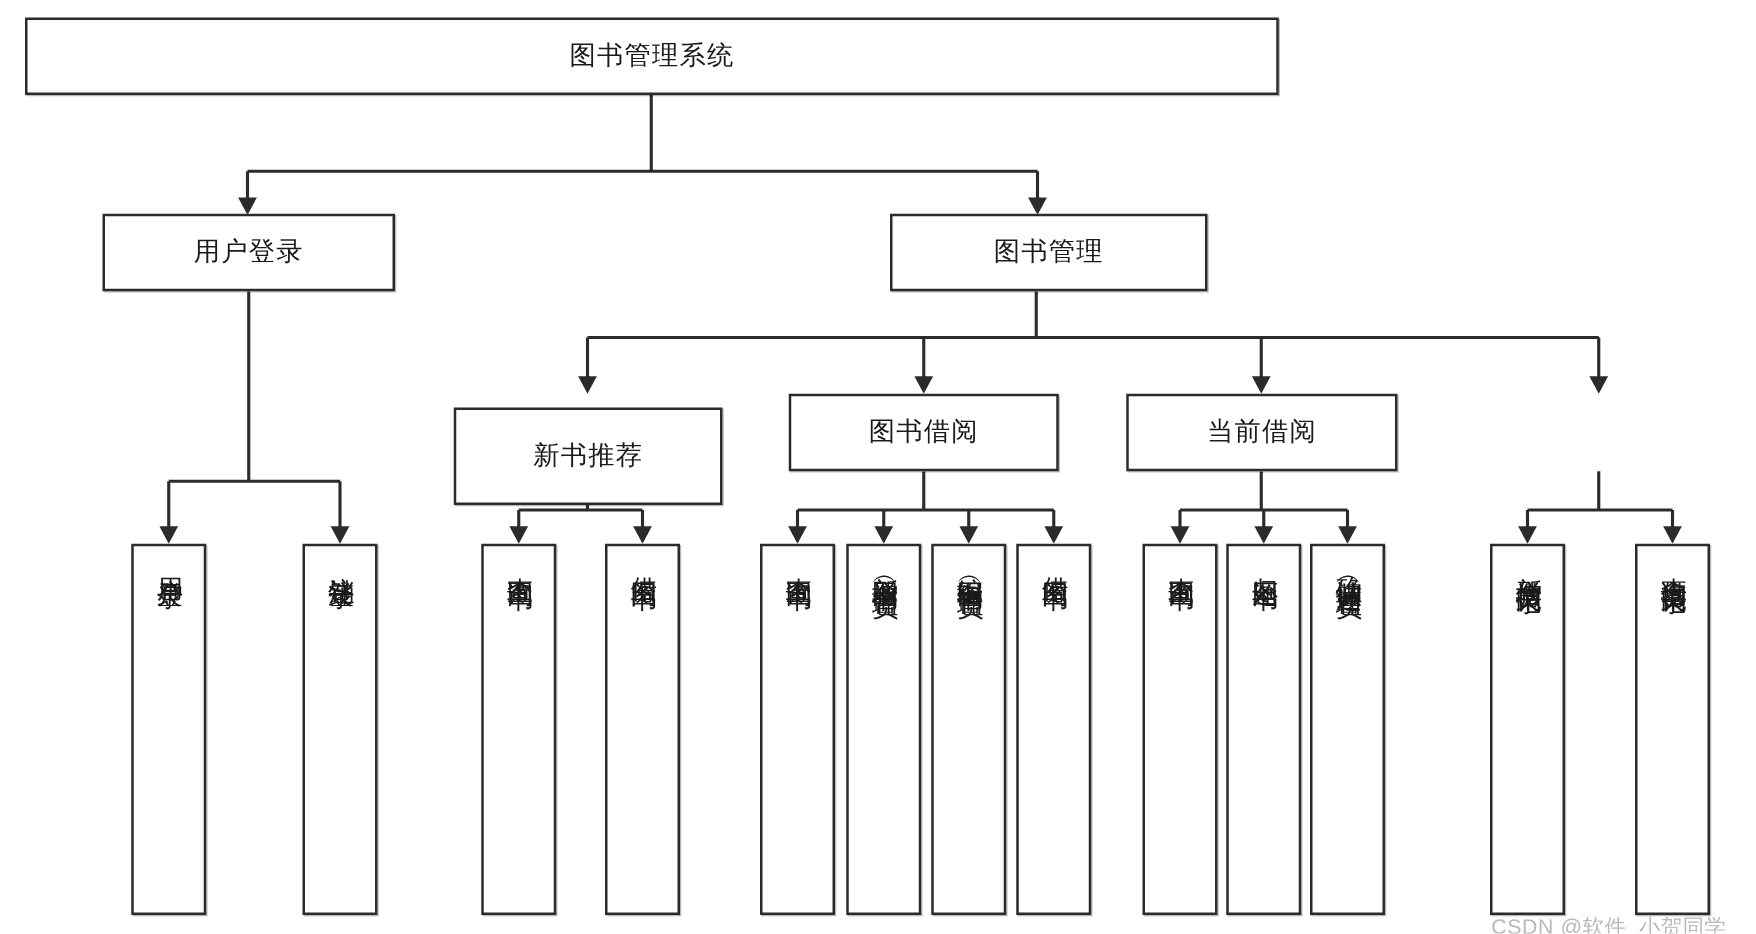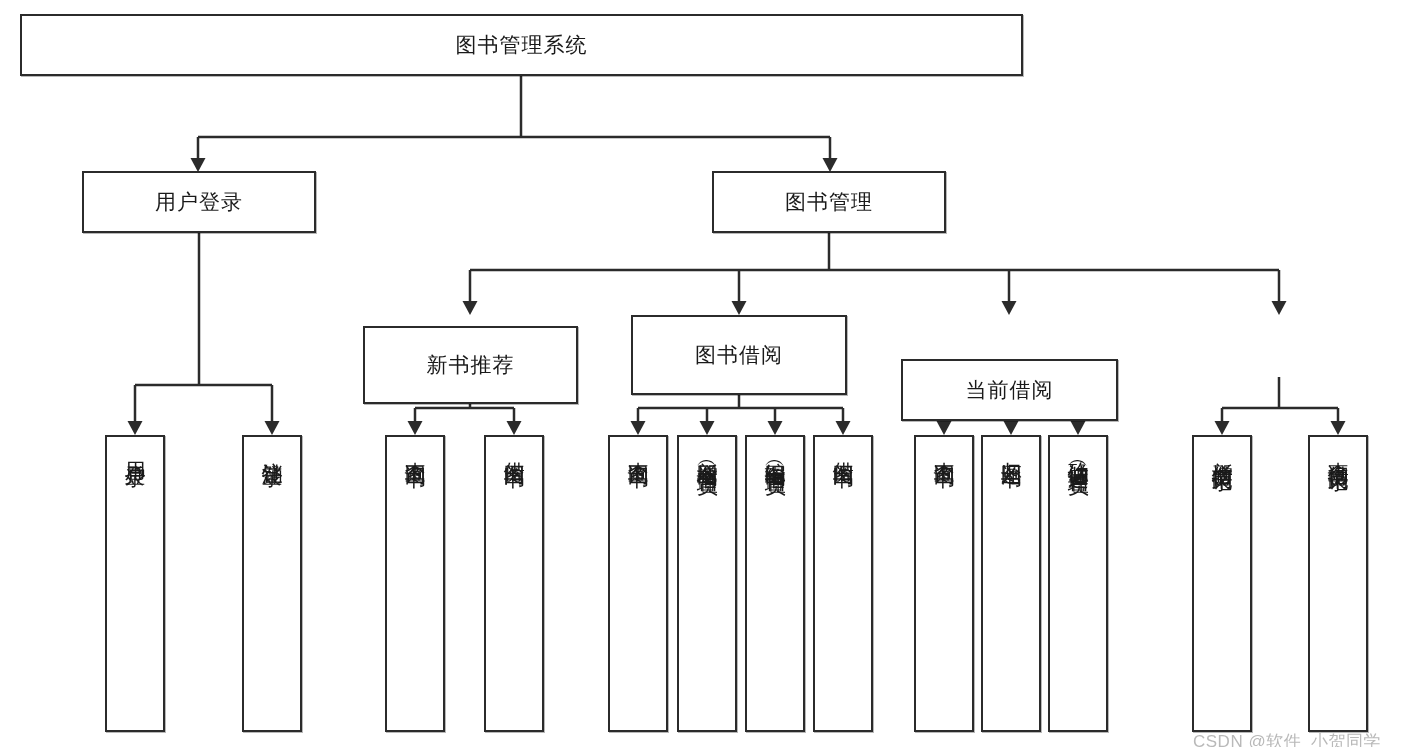--- a/index.html
+++ b/index.html
@@ -169,33 +169,33 @@
   </svg>
 
   <div class="node horiz" style="left:20px; top:14px; width:1003px; height:62px;">
     <span class="node-label">图书管理系统</span>
   </div>
 
   <div class="node horiz" style="left:82px; top:171px; width:234px; height:62px;">
     <span class="node-label">用户登录</span>
   </div>
 
-  <div class="node horiz" style="left:712px; top:171px; width:234px; height:62px;">
+  <div class="node horiz" style="left:712px; top:171px; width:254px; height:62px;">
     <span class="node-label">图书管理</span>
   </div>
 
   <div class="node horiz" style="left:363px; top:326px; width:215px; height:78px;">
     <span class="node-label">新书推荐</span>
   </div>
 
-  <div class="node horiz" style="left:631px; top:315px; width:216px; height:80px;">
+  <div class="node horiz" style="left:631px; top:315px; width:216px; height:62px;">
     <span class="node-label">图书借阅</span>
   </div>
 
-  <div class="node horiz" style="left:901px; top:315px; width:217px; height:62px;margin-top:44px;">
+  <div class="node horiz" style="left:901px; top:315px; width:217px; height:62px;">
     <span class="node-label">当前借阅</span>
   </div>
 
 
   <div class="node vert" style="left:105px; top:435px; width:60px; height:297px;">
     <span class="node-label">用户登录</span>
   </div>
 
   <div class="node vert" style="left:242px; top:435px; width:60px; height:297px;">
     <span class="node-label">注销登录</span>

